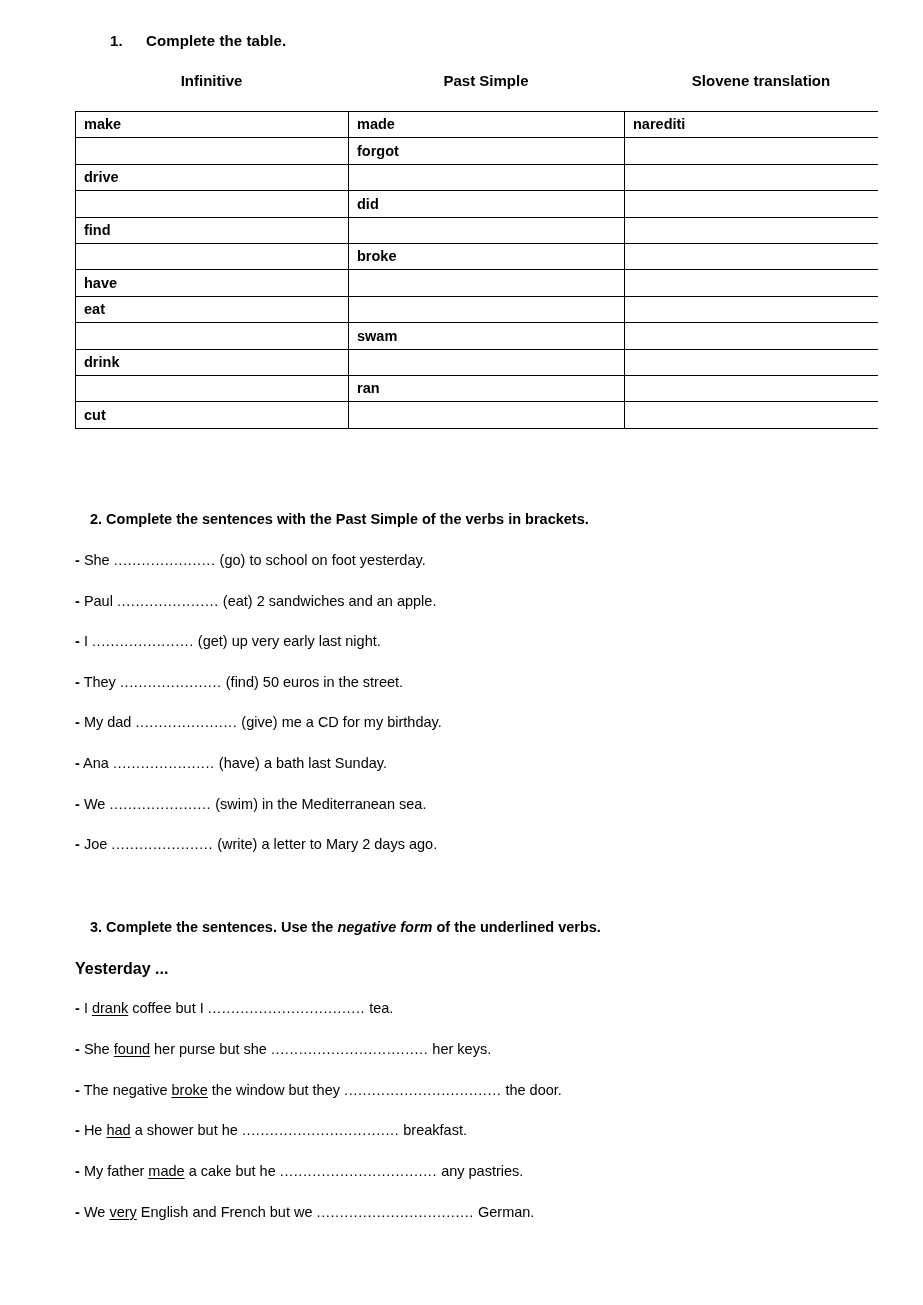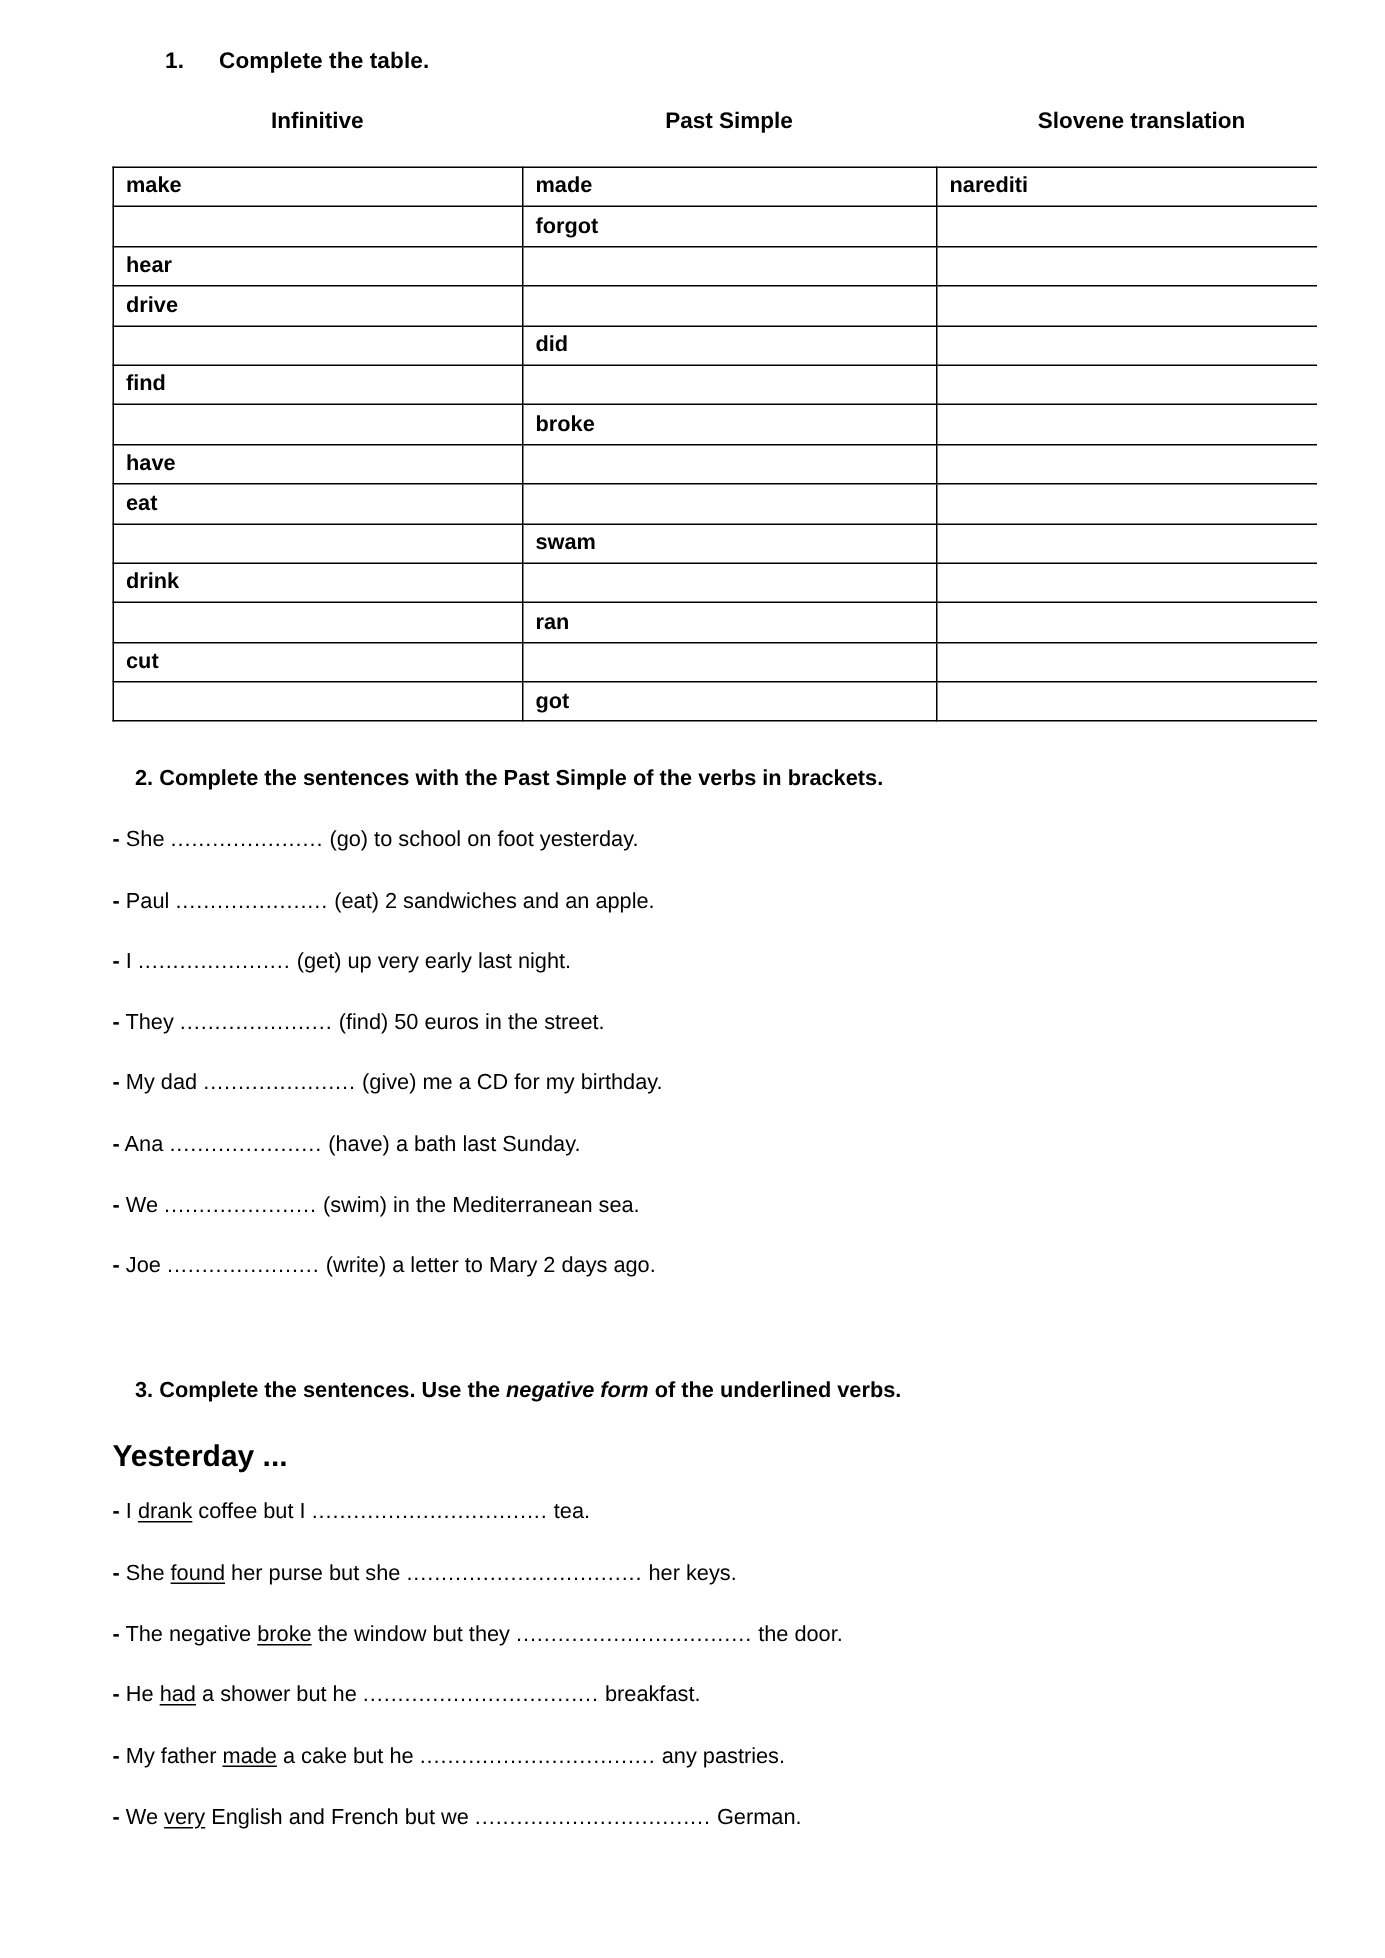--- a/index.html
+++ b/index.html
@@ -84,21 +84,21 @@
     font-weight: bold;
     white-space: nowrap;
     margin-left: 15px;
   }
   .ex-heading em {
     font-style: italic;
   }
   .sub-heading {
     position: absolute;
     left: 75px;
-    font-size: 20px;
+    font-size: 16px;
     font-weight: bold;
     white-space: nowrap;
   }
   .sentence {
     position: absolute;
     left: 75px;
     font-size: 14.5px;
     white-space: nowrap;
     line-height: 1.2;
   }
@@ -139,25 +139,20 @@
           <td>make</td>
           <td>made</td>
           <td>narediti</td>
         </tr>
         <tr>
           <td></td>
           <td>forgot</td>
           <td></td>
         </tr>
         <tr>
-          <td>hear</td>
-          <td></td>
-          <td></td>
-        </tr>
-        <tr>
           <td>drive</td>
           <td></td>
           <td></td>
         </tr>
         <tr>
           <td></td>
           <td>did</td>
           <td></td>
         </tr>
         <tr>
@@ -191,25 +186,20 @@
           <td></td>
         </tr>
         <tr>
           <td></td>
           <td>ran</td>
           <td></td>
         </tr>
         <tr>
           <td>cut</td>
           <td></td>
-          <td></td>
-        </tr>
-        <tr>
-          <td></td>
-          <td>got</td>
           <td></td>
         </tr>
       </tbody>
   </table>
 
   <div class="ex-heading" style="top:511px;">2. Complete the sentences with the Past Simple of the verbs in brackets.</div>
   <div id="ex2-sentences">
       <div class="sentence" style="top: 552px;"><span class="dash">-</span> <span>She</span> <span class="leader">......................</span> <span>(go) to school on foot yesterday.</span></div>
       <div class="sentence" style="top: 592.6px;"><span class="dash">-</span> <span>Paul</span> <span class="leader">......................</span> <span>(eat) 2 sandwiches and an apple.</span></div>
       <div class="sentence" style="top: 633.2px;"><span class="dash">-</span> <span>I</span> <span class="leader">......................</span> <span>(get) up very early last night.</span></div>

